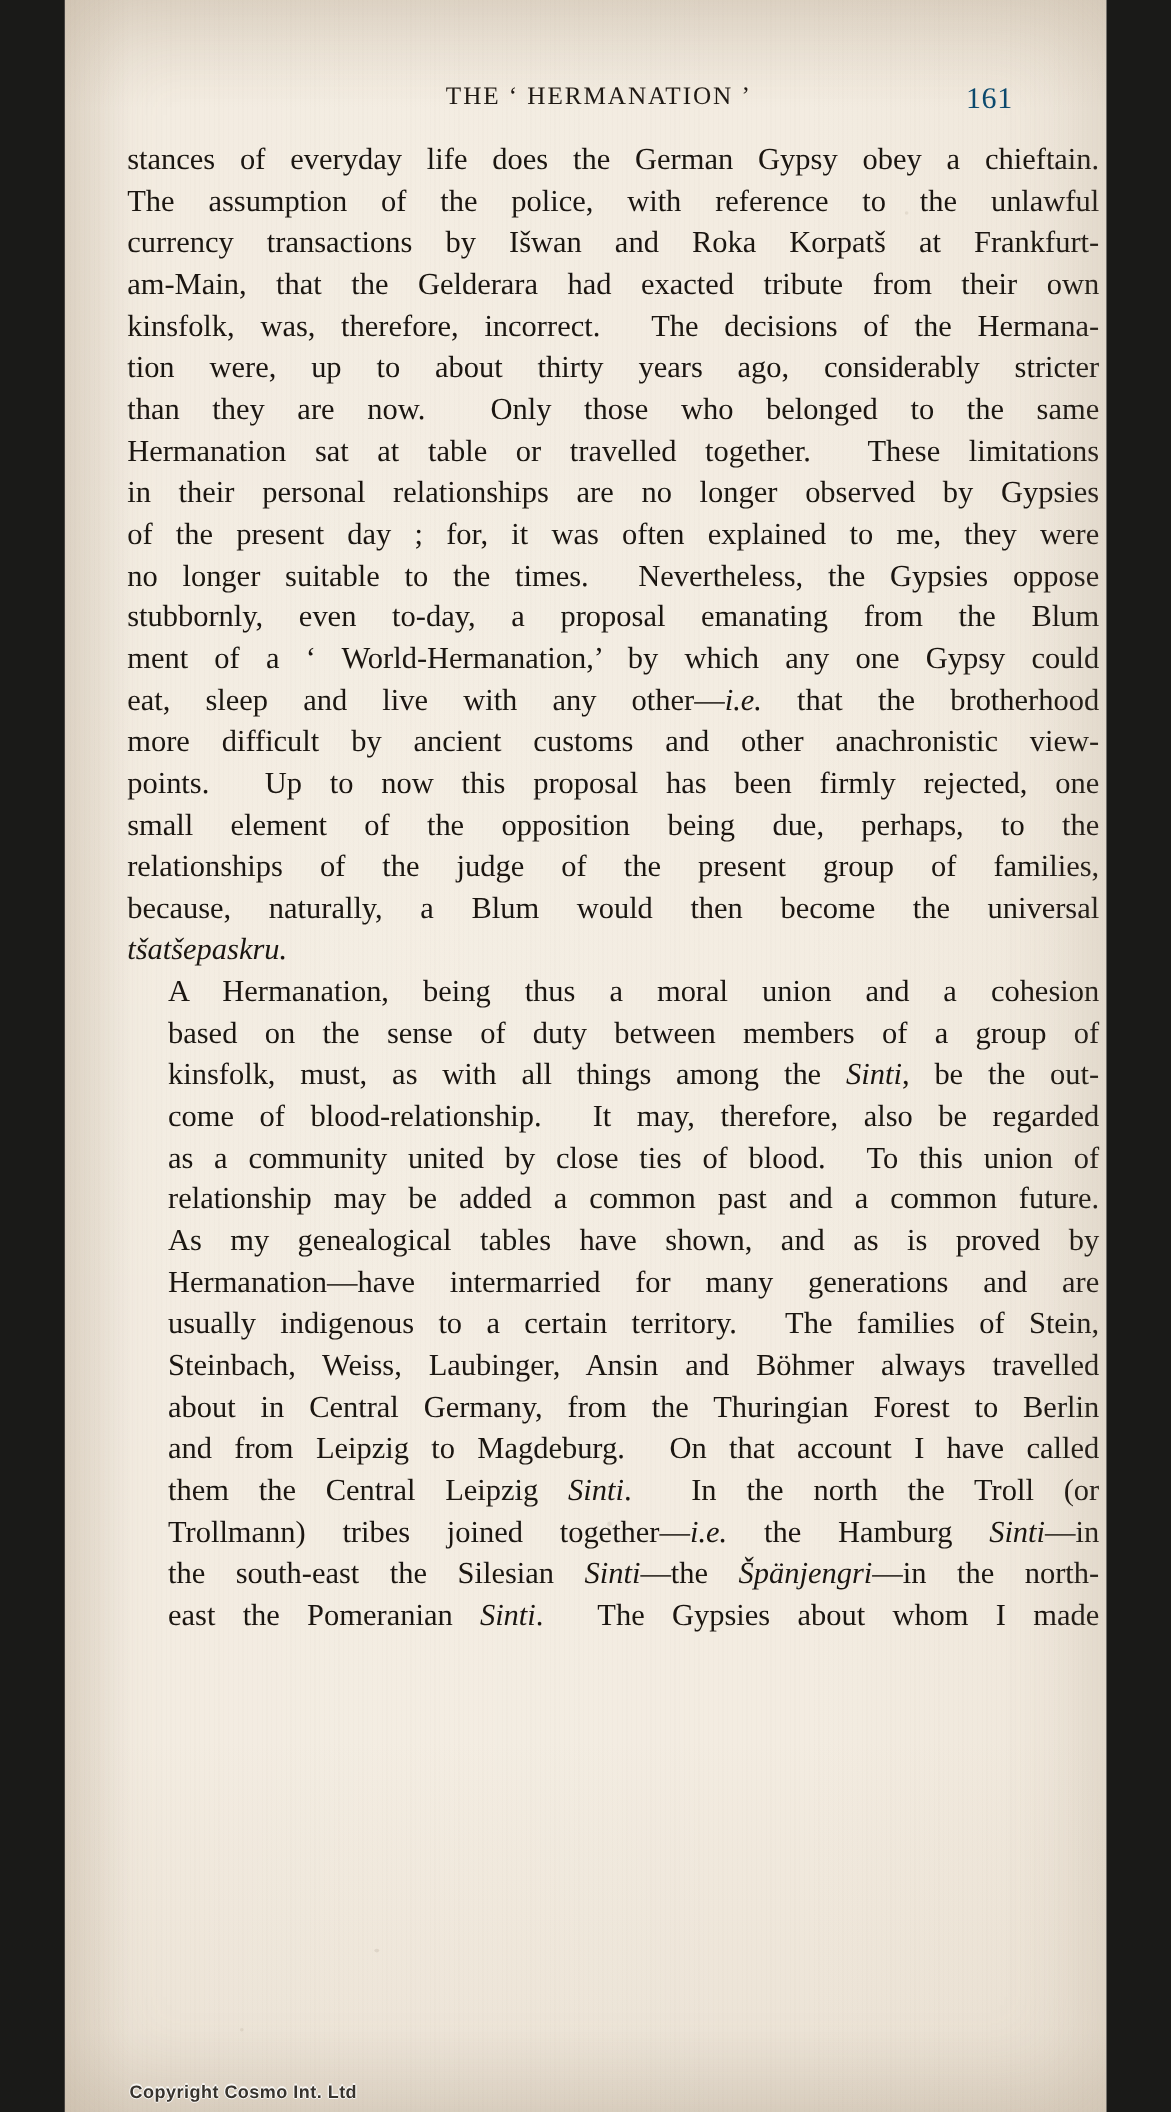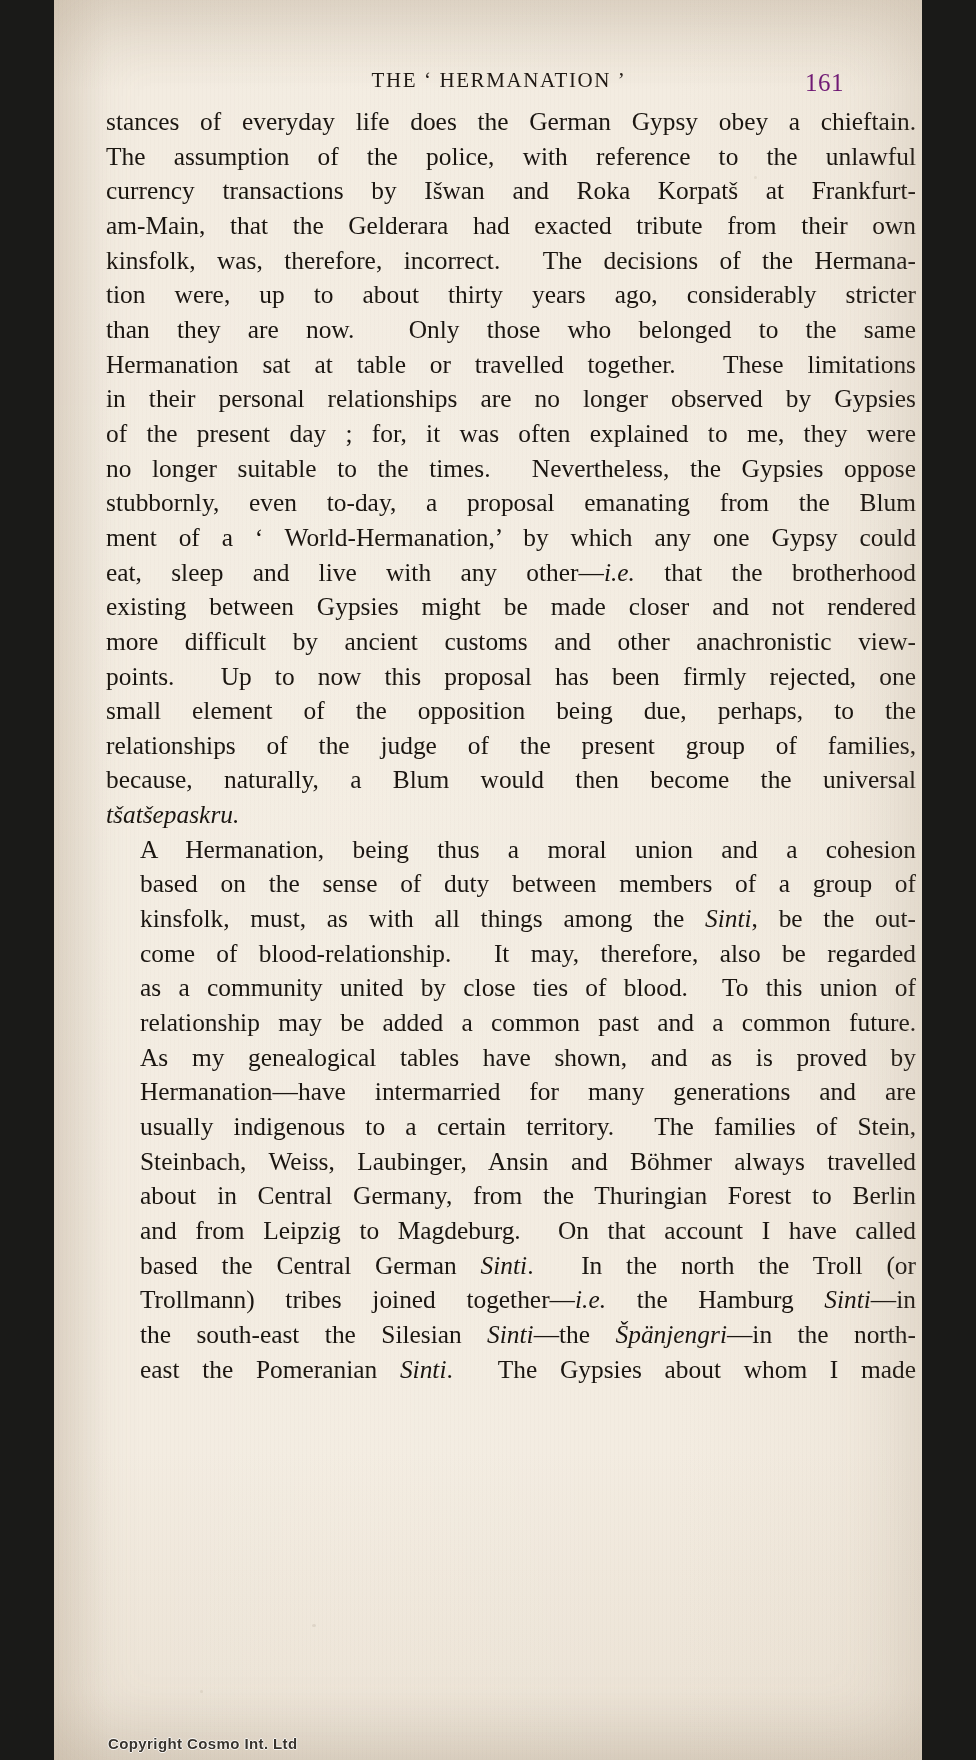--- a/index.html
+++ b/index.html
@@ -79,27 +79,27 @@
     text-transform: uppercase;
     white-space: pre;
     color: #201a15;
   }
   #page-number {
     position: absolute;
     right: 0;
     bottom: 1px;
     font-size: 25px;
     letter-spacing: 0.5px;
-    color: #701a75;
+    color: #0c4a6e;
   }
 
   
   #body-text {
     position: absolute;
-    top: 104px;
+    top: 116px;
     left: 52px;
     width: 810px;
     font-size: 25.4px;
     line-height: 34.65px;
     text-align: justify;
     text-align-last: left;
     color: #1b1611;
     -webkit-font-smoothing: antialiased;
   }
   .para { margin: 0; }
@@ -167,42 +167,41 @@
         <span class="ln"><span>kinsfolk, was, therefore, incorrect.  The decisions of the Hermana-</span></span>
         <span class="ln"><span>tion were, up to about thirty years ago, considerably stricter</span></span>
         <span class="ln"><span>than they are now.  Only those who belonged to the same</span></span>
         <span class="ln"><span>Hermanation sat at table or travelled together.  These limitations</span></span>
         <span class="ln"><span>in their personal relationships are no longer observed by Gypsies</span></span>
         <span class="ln"><span>of the present day ; for, it was often explained to me, they were</span></span>
         <span class="ln"><span>no longer suitable to the times.  Nevertheless, the Gypsies oppose</span></span>
         <span class="ln"><span>stubbornly, even to-day, a proposal emanating from the Blum</span></span>
         <span class="ln"><span>ment of a ‘ World-Hermanation,’ by which any one Gypsy could</span></span>
         <span class="ln"><span>eat, sleep and live with any other—</span><i>i.e.</i><span> that the brotherhood</span></span>
-        <span class="ln"><span>existing between Gypsies might be made closer and not rendered</span></span>
         <span class="ln"><span>more difficult by ancient customs and other anachronistic view-</span></span>
         <span class="ln"><span>points.  Up to now this proposal has been firmly rejected, one</span></span>
         <span class="ln"><span>small element of the opposition being due, perhaps, to the</span></span>
         <span class="ln"><span>relationships of the judge of the present group of families,</span></span>
         <span class="ln"><span>because, naturally, a Blum would then become the universal</span></span>
         <span class="ln last"><i>tšatšepaskru.</i></span>
       </div>
     <div class="para indent" id="para-2">
         <span class="ln ind"><span>A Hermanation, being thus a moral union and a cohesion</span></span>
         <span class="ln"><span>based on the sense of duty between members of a group of</span></span>
         <span class="ln"><span>kinsfolk, must, as with all things among the </span><i>Sinti</i><span>, be the out-</span></span>
         <span class="ln"><span>come of blood-relationship.  It may, therefore, also be regarded</span></span>
         <span class="ln"><span>as a community united by close ties of blood.  To this union of</span></span>
         <span class="ln"><span>relationship may be added a common past and a common future.</span></span>
         <span class="ln"><span>As my genealogical tables have shown, and as is proved by</span></span>
         <span class="ln"><span>Hermanation—have intermarried for many generations and are</span></span>
         <span class="ln"><span>usually indigenous to a certain territory.  The families of Stein,</span></span>
         <span class="ln"><span>Steinbach, Weiss, Laubinger, Ansin and Böhmer always travelled</span></span>
         <span class="ln"><span>about in Central Germany, from the Thuringian Forest to Berlin</span></span>
         <span class="ln"><span>and from Leipzig to Magdeburg.  On that account I have called</span></span>
-        <span class="ln"><span>based the Central German </span><i>Sinti</i><span>.  In the north the Troll (or</span></span>
+        <span class="ln"><span>them the Central Leipzig </span><i>Sinti</i><span>.  In the north the Troll (or</span></span>
         <span class="ln"><span>Trollmann) tribes joined together—</span><i>i.e.</i><span> the Hamburg </span><i>Sinti</i><span>—in</span></span>
         <span class="ln"><span>the south-east the Silesian </span><i>Sinti</i><span>—the </span><i>Špänjengri</i><span>—in the north-</span></span>
         <span class="ln"><span>east the Pomeranian </span><i>Sinti</i><span>.  The Gypsies about whom I made</span></span>
       </div>
   </div>
 
   <div class="speck" style="left:868px;top:944px;width:5px;height:6px;opacity:.55;"></div>
   <div class="speck" style="left:452px;top:1268px;width:4px;height:4px;opacity:.45;"></div>
   <div class="speck" style="left:258px;top:1624px;width:4px;height:3px;opacity:.40;"></div>
   <div class="speck" style="left:700px;top:176px;width:3px;height:3px;opacity:.35;"></div>

